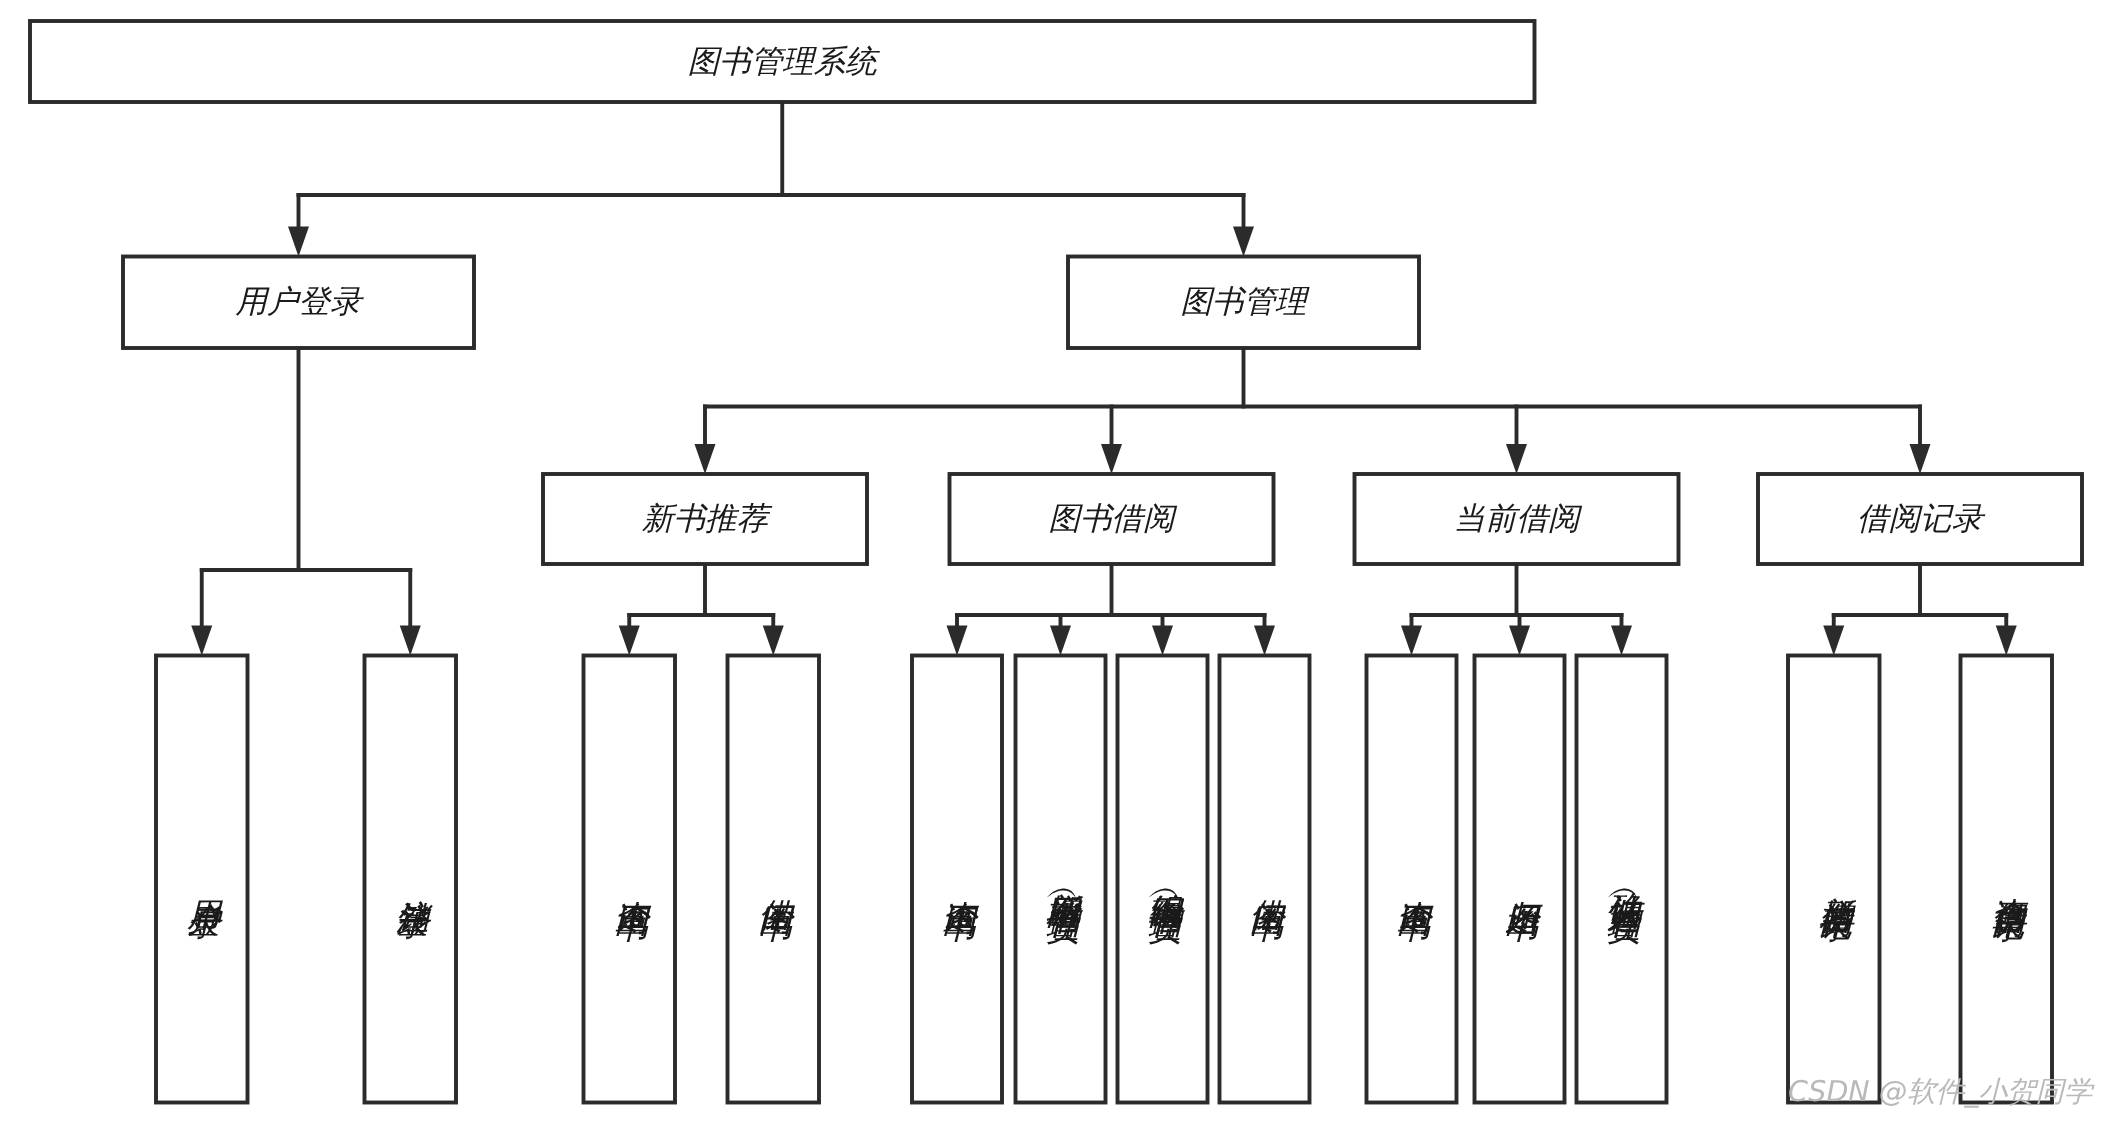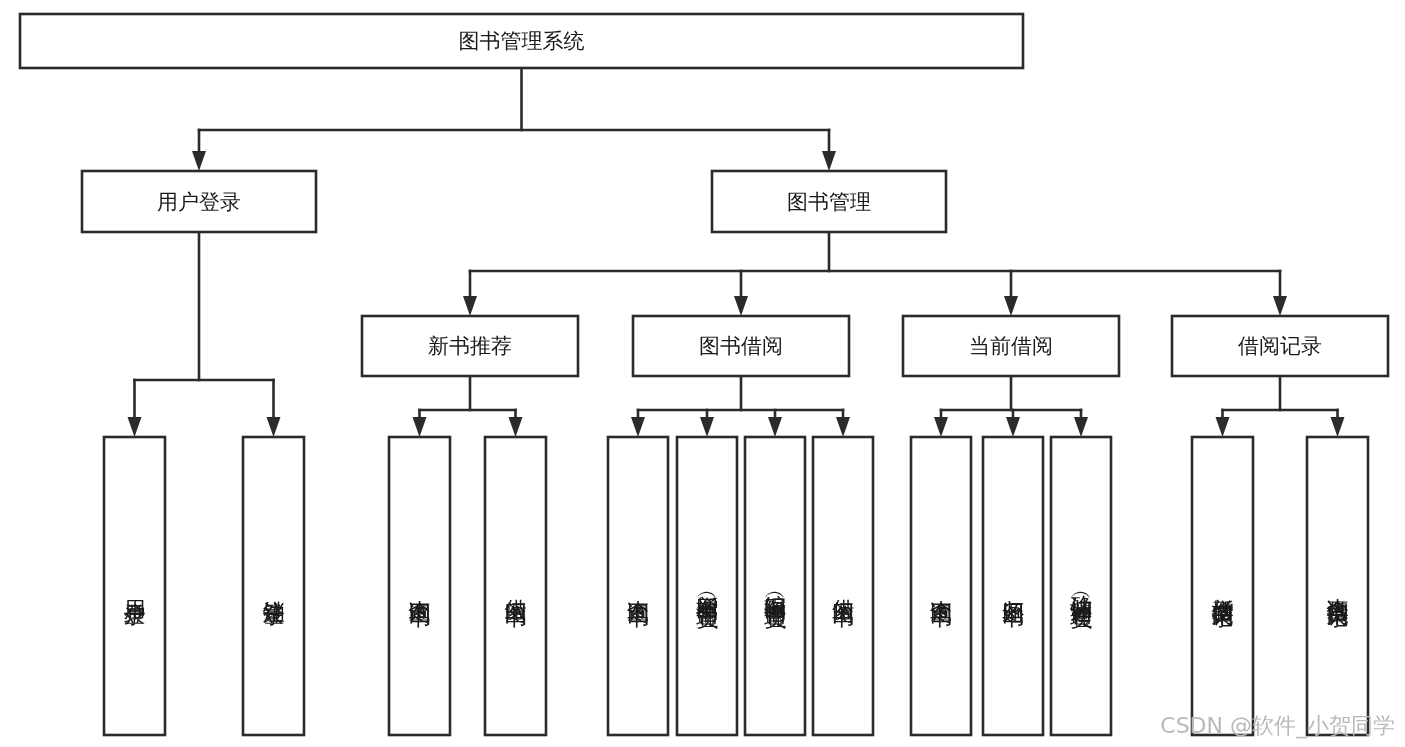--- a/index.html
+++ b/index.html
@@ -11,20 +11,21 @@
     width: 1405px;
     height: 747px;
     font-family: "DejaVu Sans", "Liberation Sans", sans-serif;
     overflow: hidden;
     position: relative;
   }
   #diagram-root {
     position: relative;
     width: 1405px;
     height: 747px;
+    font-style: italic;
   }
   svg.tree {
     position: absolute;
     top: 0;
     left: 0;
     width: 1405px;
     height: 747px;
     display: block;
   }
   .node-box {
@@ -65,21 +66,21 @@
     letter-spacing: 2px;
     color: #1a1a1a;
     white-space: nowrap;
     text-align: center;
   }
   .watermark {
     position: absolute;
     right: 10px;
     bottom: 6px;
     font-family: "DejaVu Sans", "Liberation Sans", sans-serif;
-    font-size: 22px;
+    font-size: 19px;
     color: #b9b9b9;
     white-space: nowrap;
     user-select: none;
   }
 </style>
 </head>
 <body>
 
 <div id="diagram-root">
 

